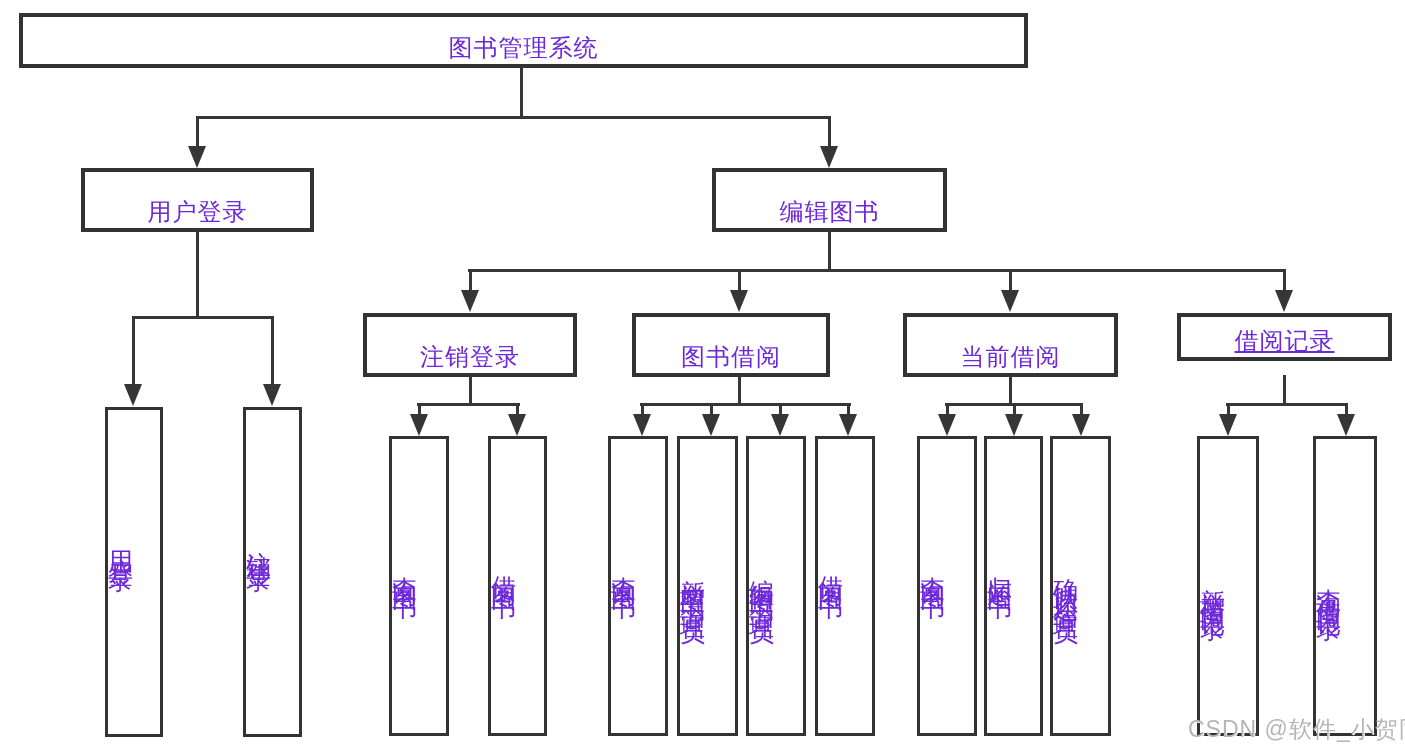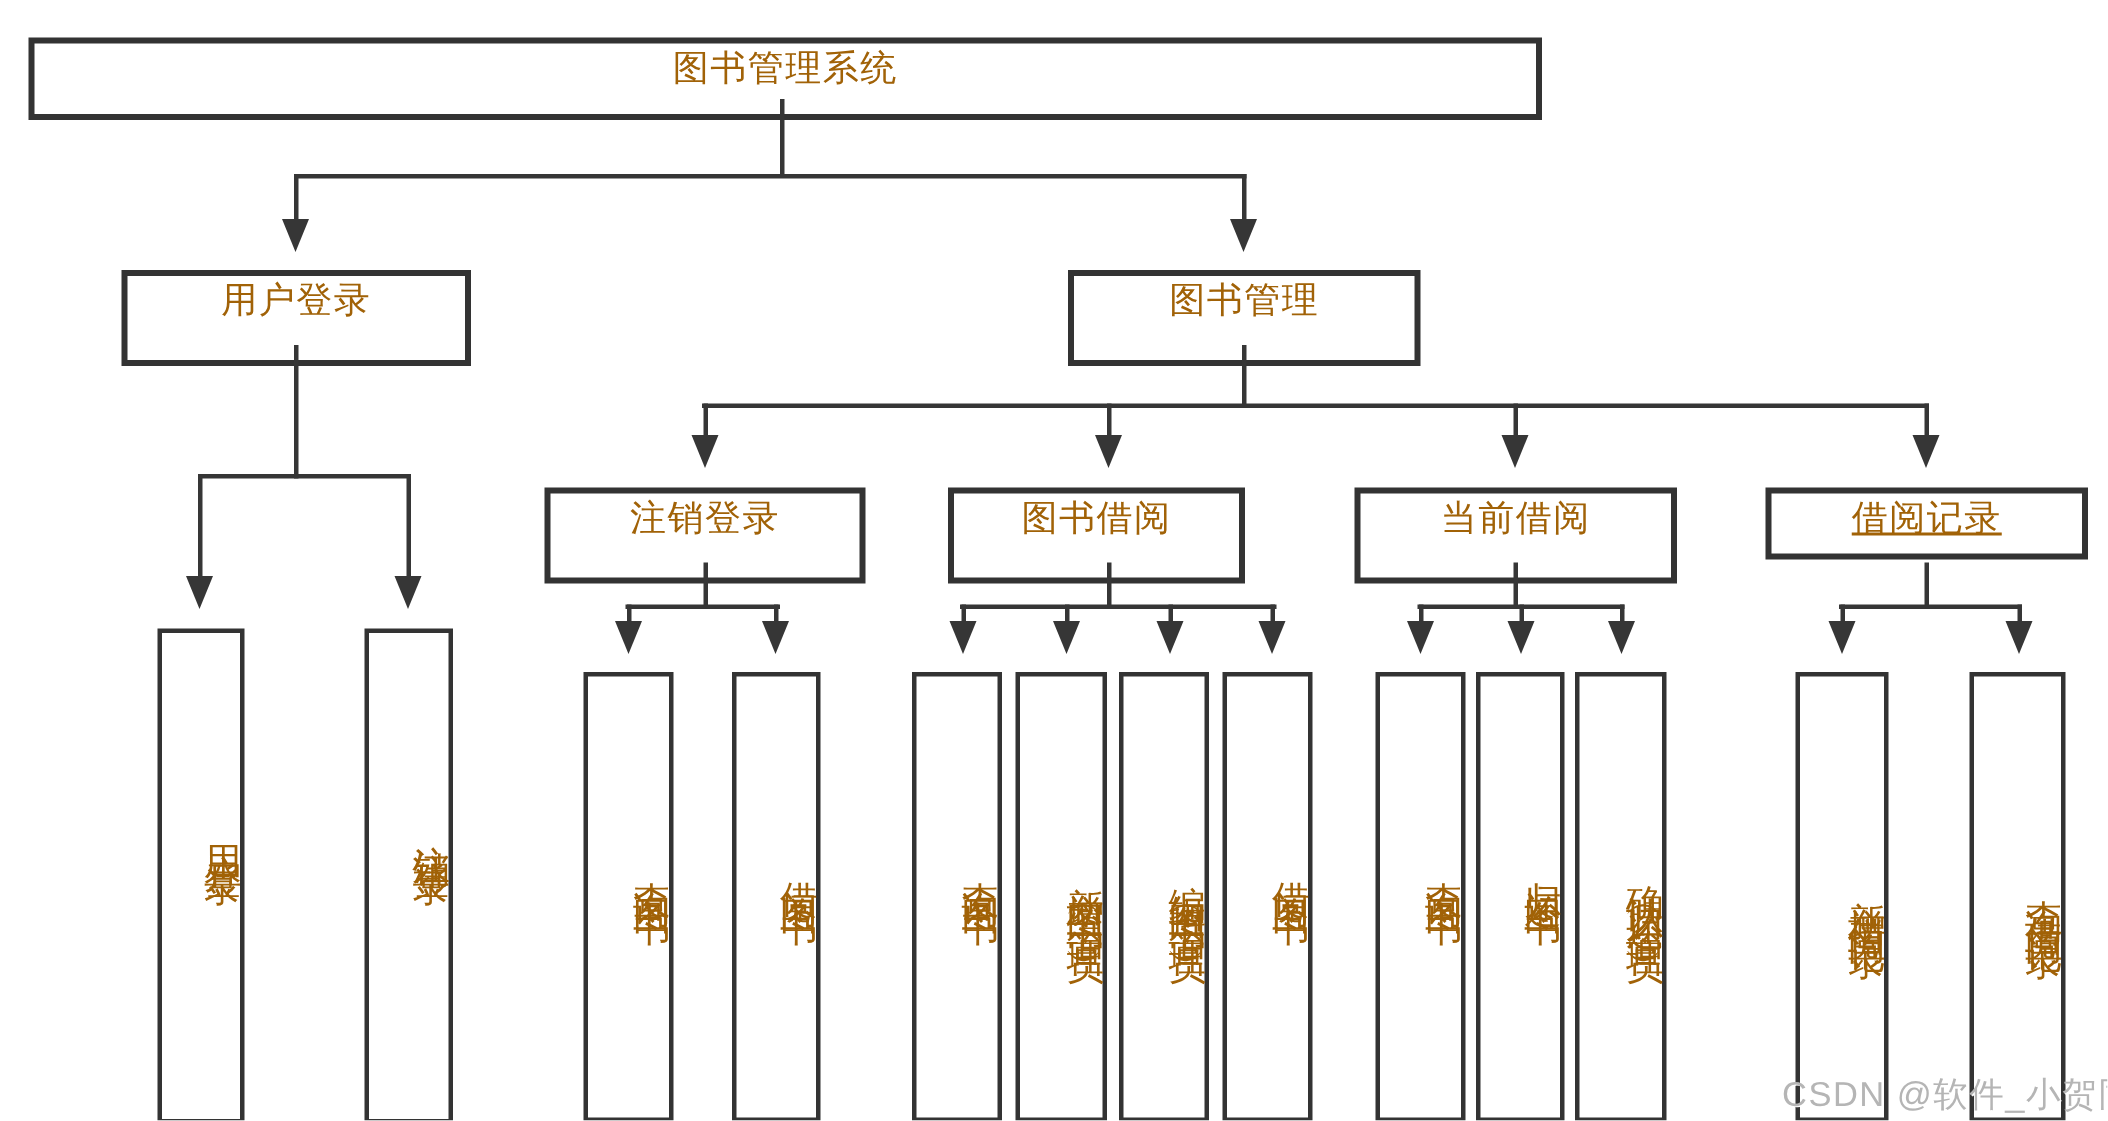--- a/index.html
+++ b/index.html
@@ -8,25 +8,24 @@
     width:1405px;height:747px;
     background:#ffffff;
     font-family:"Liberation Sans","DejaVu Sans",sans-serif;
     overflow:hidden;
   }
   .box{
     position:absolute;
     box-sizing:border-box;
     border:3px solid #333333;
     background:#ffffff;
-    color:#a16207;
-    display:flex;align-items:flex-start;justify-content:center;
+    color:#6d28d9;
+    display:flex;align-items:flex-end;justify-content:center;
     font-size:24px;letter-spacing:1px;
     white-space:nowrap;
-    margin-top:12px;
   }
   .box.thick{border-width:4px;}
   .vbox{
     writing-mode:vertical-rl;
     text-orientation:mixed;
     letter-spacing:6px;
     font-size:25px;
     line-height:1;
   }
   .vbox.lift{padding-bottom:36px;}
@@ -62,21 +61,21 @@
   <div class="vline" style="left:196px;top:116px;width:3px;height:31px;"></div>
   <div class="ahead" style="left:188px;top:146px;"></div>
 
   <div class="vline" style="left:828px;top:116px;width:3px;height:31px;"></div>
   <div class="ahead" style="left:820px;top:146px;"></div>
 
   <div class="box thick" style="left:81px;top:168px;width:233px;height:64px;">
     <span>用户登录</span>
   </div>
   <div class="box thick" style="left:712px;top:168px;width:235px;height:64px;">
-    <span>图书管理</span>
+    <span>编辑图书</span>
   </div>
 
   <div class="vline" style="left:196px;top:230px;width:3px;height:89px;"></div>
   <div class="hline" style="left:132px;top:316px;width:142px;height:3px;"></div>
   <div class="vline" style="left:132px;top:316px;width:3px;height:69px;"></div>
   <div class="ahead" style="left:124px;top:384px;"></div>
   <div class="vline" style="left:271px;top:316px;width:3px;height:69px;"></div>
   <div class="ahead" style="left:263px;top:384px;"></div>
 
   <div class="vline" style="left:828px;top:230px;width:3px;height:42px;"></div>

